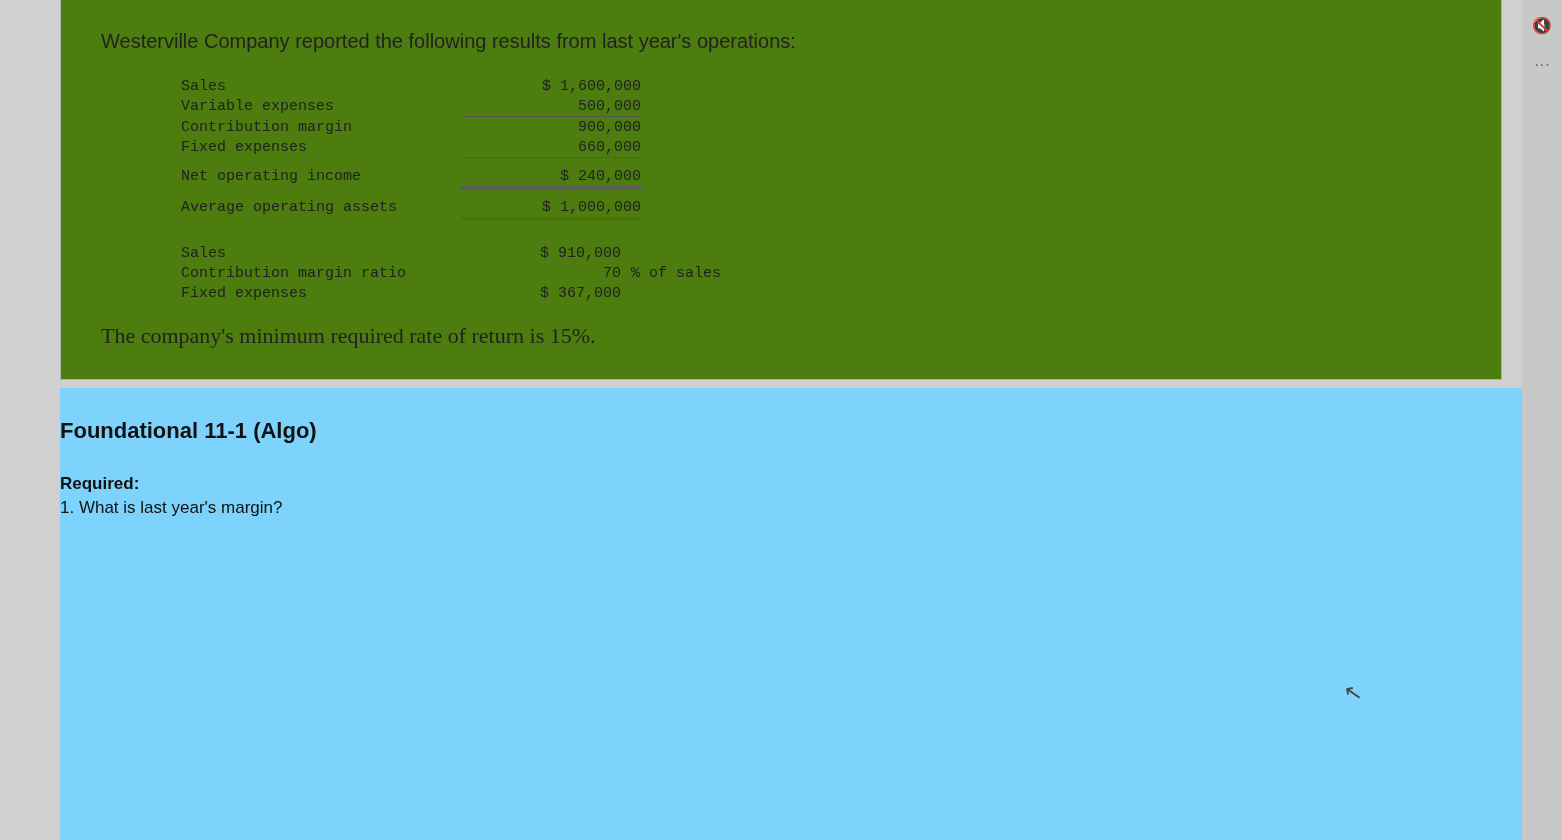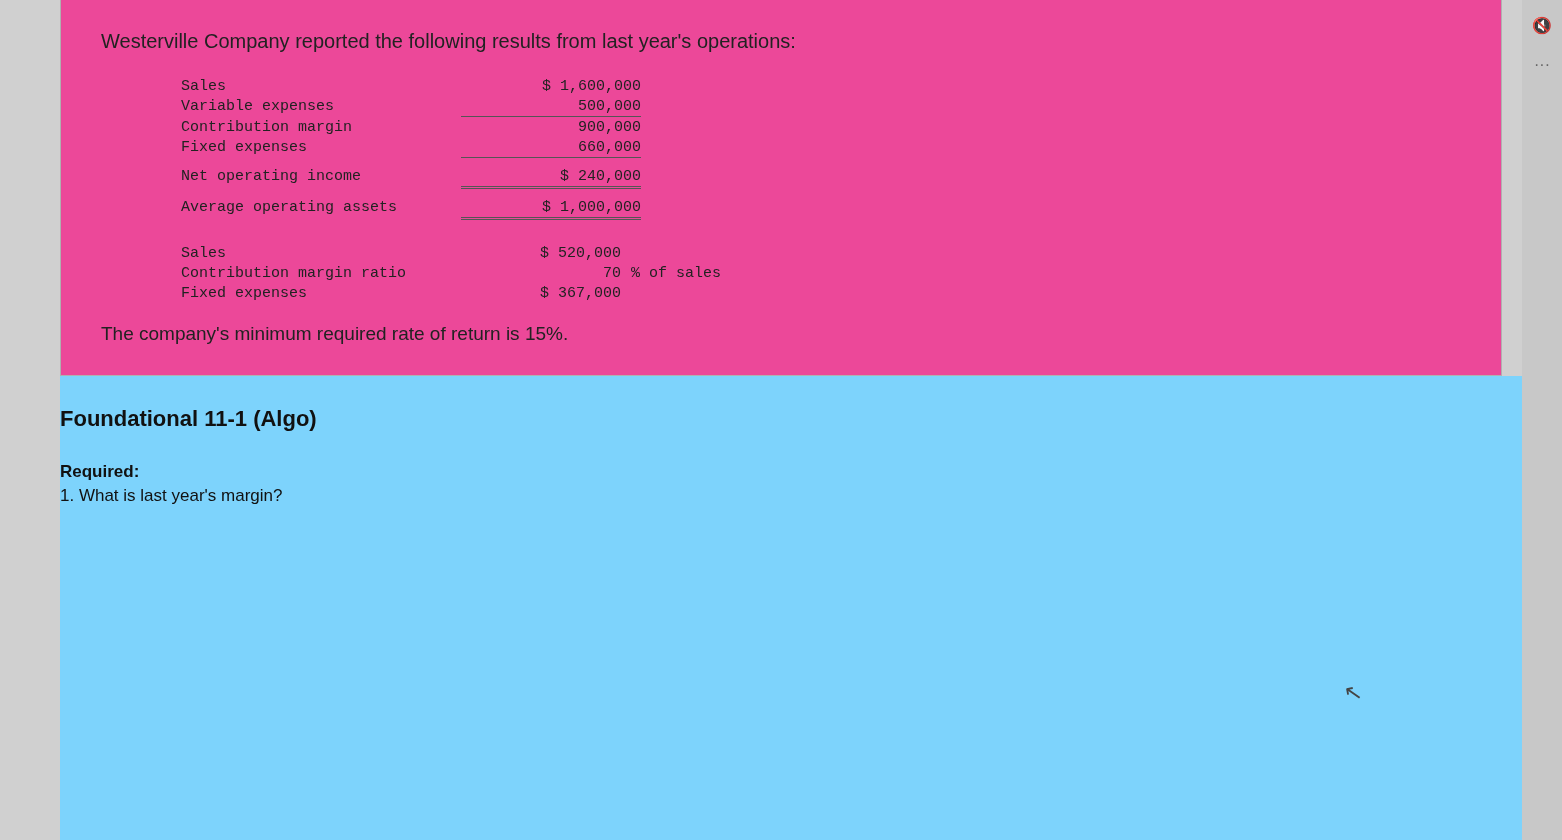--- a/index.html
+++ b/index.html
@@ -20,23 +20,23 @@
     .main-content {
       background-color: #d0d0d0;
       display: flex;
       flex-direction: column;
       width: 100%;
       min-height: 840px;
       position: relative;
     }
 
     .top-section {
-      background-color: #ec4899;
+      background-color: #4d7c0f;
       border: 1px solid #b0b0b0;
-      margin: 0 60px 0 60px;
+      margin: 0 60px 8px 60px;
       padding: 30px 40px 30px 40px;
       border-top: none;
     }
 
     .intro-text {
       font-size: 20px;
       color: #222;
       margin-bottom: 25px;
       font-family: Arial, sans-serif;
     }
@@ -123,23 +123,23 @@
     }
 
     .inv-suffix {
       font-family: 'Courier New', monospace;
       font-size: 15px;
       color: #222;
       margin-left: 10px;
     }
 
     .minimum-return-text {
-      font-size: 19px;
-      color: #222;
-      font-family: Liberation Sans, sans-serif;
+      font-size: 22px;
+      color: #222;
+      font-family: Liberation Serif, serif;
     }
 
     .bottom-section {
       background-color: #7dd3fc;
       padding: 30px 60px;
       flex: 1;
     }
 
     .foundational-title {
       font-size: 22px;
@@ -256,21 +256,21 @@
         <span class="row-value double-underline">$ 1,000,000</span>
       </div>
 
     </div>
 
 
     <div class="investment-table">
 
       <div class="inv-row">
         <span class="inv-label">Sales</span>
-        <span class="inv-value">$ 520,000</span>
+        <span class="inv-value">$ 910,000</span>
       </div>
 
       <div class="inv-row">
         <span class="inv-label">Contribution margin ratio</span>
         <span class="inv-value" style="text-align:right;">70</span>
         <span class="inv-suffix">% of sales</span>
       </div>
 
       <div class="inv-row">
         <span class="inv-label">Fixed expenses</span>

